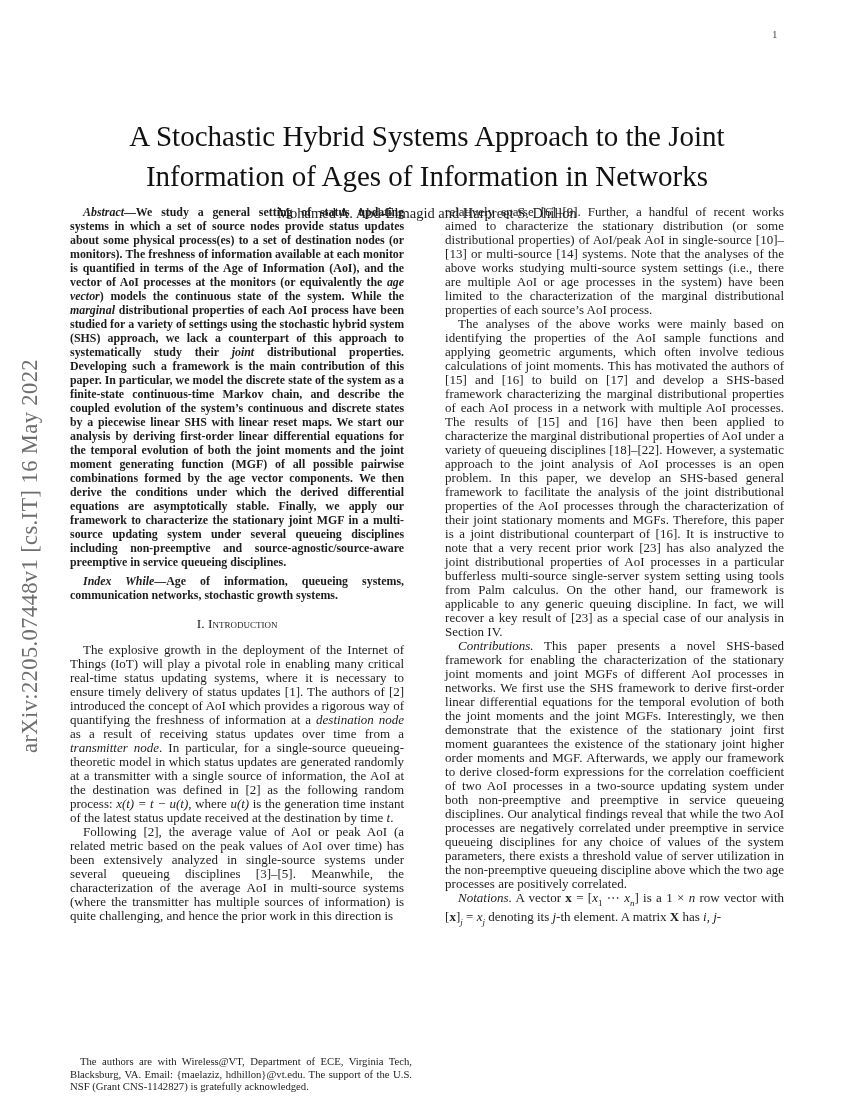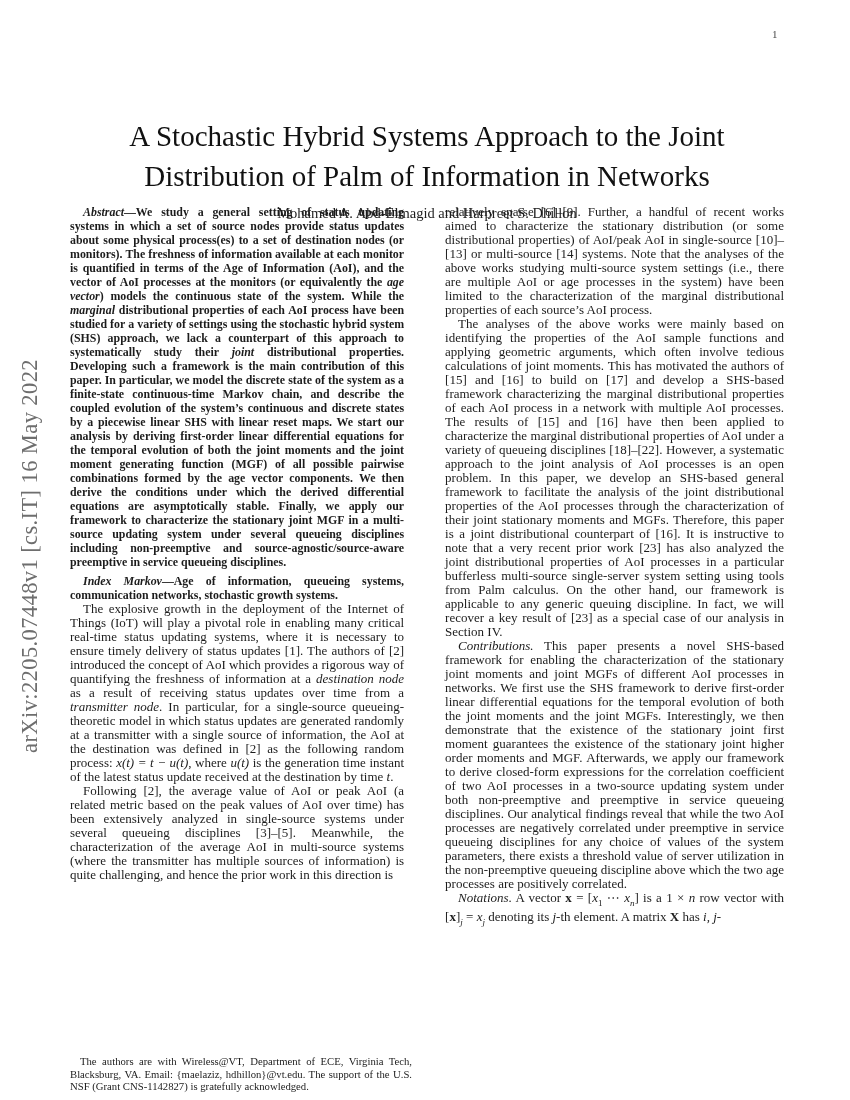--- a/index.html
+++ b/index.html
@@ -98,29 +98,30 @@
 </head>
 <body>
 
 <div class="page-number">1</div>
 
 <div class="arxiv-strip">arXiv:2205.07448v1  [cs.IT]  16 May 2022</div>
 
 <div class="header-block">
   <div class="paper-title">
     <div>A Stochastic Hybrid Systems Approach to the Joint</div>
-    <div>Distribution of Palm of Information in Networks</div>
+    <div>Information of Ages of Information in Networks</div>
   </div>
   <div class="authors-line">Mohamed A. Abd-Elmagid and Harpreet S. Dhillon</div>
 </div>
 
 <div class="columns">
   <div class="col col-left">
     <div class="abstract"><span style="font-style: italic;">Abstract</span><span>—We study a general setting of status updating systems in which a set of source nodes provide status updates about some physical process(es) to a set of destination nodes (or monitors). The freshness of information available at each monitor is quantified in terms of the Age of Information (AoI), and the vector of AoI processes at the monitors (or equivalently the </span><span style="font-style: italic;">age vector</span><span>) models the continuous state of the system. While the </span><span style="font-style: italic;">marginal</span><span> distributional properties of each AoI process have been studied for a variety of settings using the stochastic hybrid system (SHS) approach, we lack a counterpart of this approach to systematically study their </span><span style="font-style: italic;">joint</span><span> distributional properties. Developing such a framework is the main contribution of this paper. In particular, we model the discrete state of the system as a finite-state continuous-time Markov chain, and describe the coupled evolution of the system’s continuous and discrete states by a piecewise linear SHS with linear reset maps. We start our analysis by deriving first-order linear differential equations for the temporal evolution of both the joint moments and the joint moment generating function (MGF) of all possible pairwise combinations formed by the age vector components. We then derive the conditions under which the derived differential equations are asymptotically stable. Finally, we apply our framework to characterize the stationary joint MGF in a multi-source updating system under several queueing disciplines including non-preemptive and source-agnostic/source-aware preemptive in service queueing disciplines.</span></div>
-    <div class="index-terms"><span style="font-style: italic;">Index Markov</span><span>—Age of information, queueing systems, communication networks, stochastic growth systems.</span></div>
+    <div class="index-terms"><span style="font-style: italic;">Index While</span><span>—Age of information, queueing systems, communication networks, stochastic growth systems.</span></div>
+    <div class="section-heading"><span>I. </span><span style="font-variant: small-caps;">Introduction</span></div>
     <div class="body-para"><span>The explosive growth in the deployment of the Internet of Things (IoT) will play a pivotal role in enabling many critical real-time status updating systems, where it is necessary to ensure timely delivery of status updates [1]. The authors of [2] introduced the concept of AoI which provides a rigorous way of quantifying the freshness of information at a </span><span style="font-style: italic;">destination node</span><span> as a result of receiving status updates over time from a </span><span style="font-style: italic;">transmitter node</span><span>. In particular, for a single-source queueing-theoretic model in which status updates are generated randomly at a transmitter with a single source of information, the AoI at the destination was defined in [2] as the following random process: </span><span style="font-style: italic;">x(t) = t − u(t)</span><span>, where </span><span style="font-style: italic;">u(t)</span><span> is the generation time instant of the latest status update received at the destination by time </span><span style="font-style: italic;">t</span><span>.</span></div>
     <div class="body-para"><span>Following [2], the average value of AoI or peak AoI (a related metric based on the peak values of AoI over time) has been extensively analyzed in single-source systems under several queueing disciplines [3]–[5]. Meanwhile, the characterization of the average AoI in multi-source systems (where the transmitter has multiple sources of information) is quite challenging, and hence the prior work in this direction is</span></div>
     <div class="footnote"><span>The authors are with Wireless@VT, Department of ECE, Virginia Tech, Blacksburg, VA. Email: {maelaziz, hdhillon}@vt.edu. The support of the U.S. NSF (Grant CNS-1142827) is gratefully acknowledged.</span></div>
   </div>
   <div class="col col-right">
     <div class="body-para no-indent"><span>relatively sparse [6]–[9]. Further, a handful of recent works aimed to characterize the stationary distribution (or some distributional properties) of AoI/peak AoI in single-source [10]–[13] or multi-source [14] systems. Note that the analyses of the above works studying multi-source system settings (i.e., there are multiple AoI or age processes in the system) have been limited to the characterization of the marginal distributional properties of each source’s AoI process.</span></div>
     <div class="body-para"><span>The analyses of the above works were mainly based on identifying the properties of the AoI sample functions and applying geometric arguments, which often involve tedious calculations of joint moments. This has motivated the authors of [15] and [16] to build on [17] and develop a SHS-based framework characterizing the marginal distributional properties of each AoI process in a network with multiple AoI processes. The results of [15] and [16] have then been applied to characterize the marginal distributional properties of AoI under a variety of queueing disciplines [18]–[22]. However, a systematic approach to the joint analysis of AoI processes is an open problem. In this paper, we develop an SHS-based general framework to facilitate the analysis of the joint distributional properties of the AoI processes through the characterization of their joint stationary moments and MGFs. Therefore, this paper is a joint distributional counterpart of [16]. It is instructive to note that a very recent prior work [23] has also analyzed the joint distributional properties of AoI processes in a particular bufferless multi-source single-server system setting using tools from Palm calculus. On the other hand, our framework is applicable to any generic queuing discipline. In fact, we will recover a key result of [23] as a special case of our analysis in Section IV.</span></div>
     <div class="body-para"><span style="font-style: italic;">Contributions.</span><span> This paper presents a novel SHS-based framework for enabling the characterization of the stationary joint moments and joint MGFs of different AoI processes in networks. We first use the SHS framework to derive first-order linear differential equations for the temporal evolution of both the joint moments and the joint MGFs. Interestingly, we then demonstrate that the existence of the stationary joint first moment guarantees the existence of the stationary joint higher order moments and MGF. Afterwards, we apply our framework to derive closed-form expressions for the correlation coefficient of two AoI processes in a two-source updating system under both non-preemptive and preemptive in service queueing disciplines. Our analytical findings reveal that while the two AoI processes are negatively correlated under preemptive in service queueing disciplines for any choice of values of the system parameters, there exists a threshold value of server utilization in the non-preemptive queueing discipline above which the two age processes are positively correlated.</span></div>
     <div class="body-para"><span style="font-style: italic;">Notations.</span><span> A vector </span><span style="font-weight: bold;">x</span><span> = [</span><span style="font-style: italic;">x</span><span class="seg-sub">1</span><span> ⋯ </span><span style="font-style: italic;">x</span><span class="seg-sub" style="font-style: italic;">n</span><span>] is a 1 × </span><span style="font-style: italic;">n</span><span> row vector with [</span><span style="font-weight: bold;">x</span><span>]</span><span class="seg-sub" style="font-style: italic;">j</span><span> = </span><span style="font-style: italic;">x</span><span class="seg-sub" style="font-style: italic;">j</span><span> denoting its </span><span style="font-style: italic;">j</span><span>-th element. A matrix </span><span style="font-weight: bold;">X</span><span> has </span><span style="font-style: italic;">i, j</span><span>-</span></div>
   </div>

